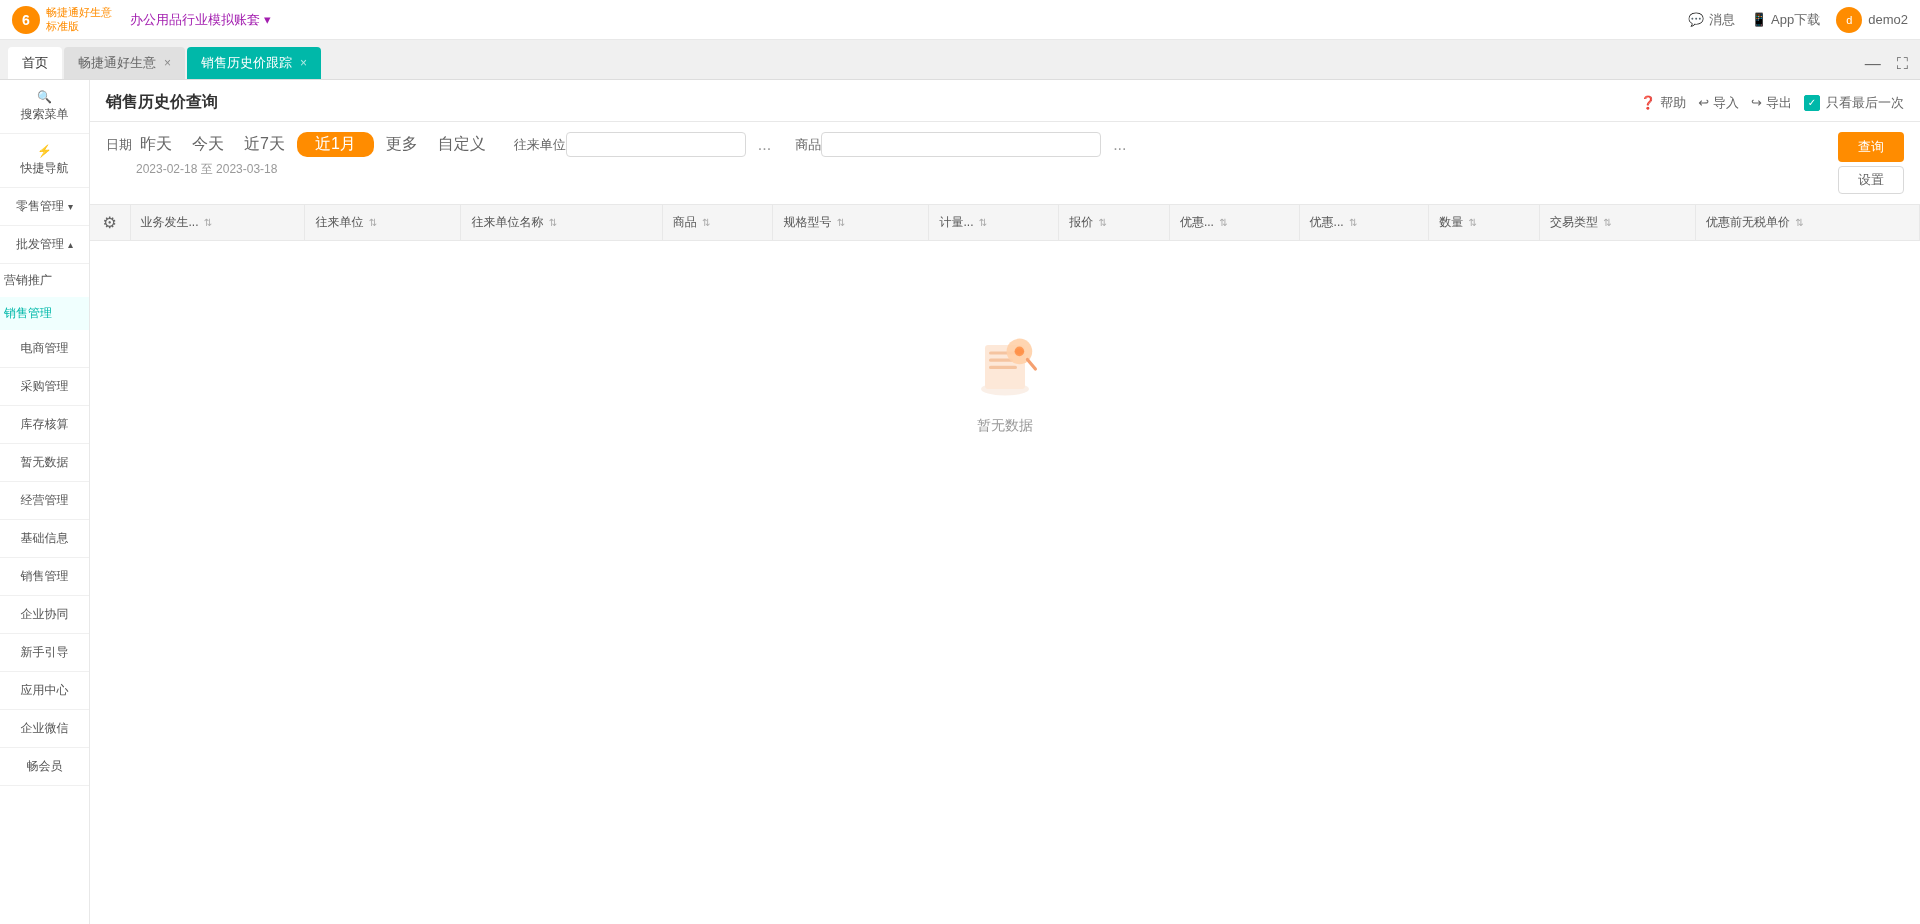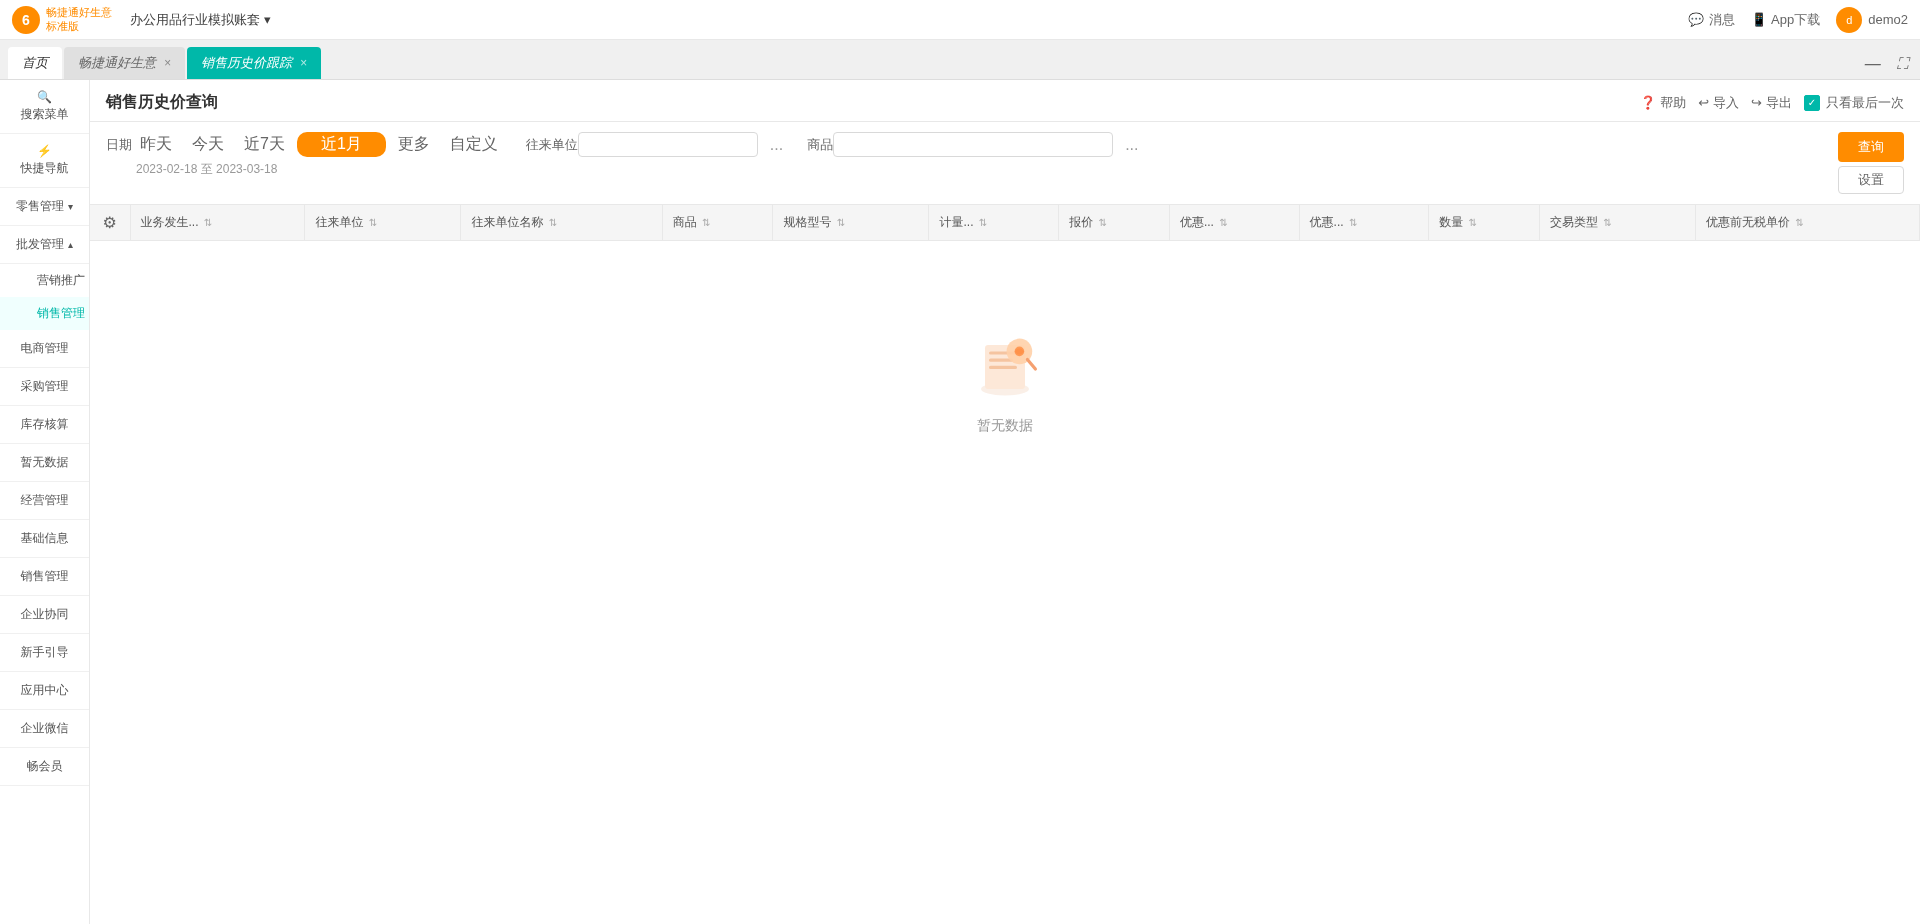--- a/index.html
+++ b/index.html
@@ -13,35 +13,34 @@
       align-items: center;
       justify-content: space-between;
       padding: 0 12px;
       border-bottom: 1px solid #e8e8e8;
       flex-shrink: 0;
     }
     .top-bar-left { display: flex; align-items: center; gap: 8px; }
     .logo-area { display: flex; align-items: center; gap: 6px; }
     .logo-icon { width: 28px; height: 28px; background: #ff8c00; border-radius: 50%; display: flex; align-items: center; justify-content: center; color: white; font-size: 14px; font-weight: bold; }
     .logo-text { font-size: 11px; color: #ff8c00; line-height: 1.2; }
-    .app-selector { display: flex; align-items: center; gap: 4px; font-size: 13px; color: #404040; cursor: pointer; margin-left: 10px; }
+    .app-selector { display: flex; align-items: center; gap: 4px; font-size: 13px; color: #a21caf; cursor: pointer; margin-left: 10px; }
     .top-bar-right { display: flex; align-items: center; gap: 16px; font-size: 13px; color: #666; }
     .top-bar-right span { cursor: pointer; display: flex; align-items: center; gap: 4px; }
     .avatar { width: 26px; height: 26px; border-radius: 50%; background: #ff8c00; display: flex; align-items: center; justify-content: center; color: white; font-size: 11px; }
 
     
     .tab-bar {
       height: 40px;
       background: #f0f0f0;
       display: flex;
       align-items: flex-end;
       padding: 0 8px;
       flex-shrink: 0;
       border-bottom: 1px solid #ddd;
-      font-style: italic;
     }
     .tab {
       height: 32px;
       padding: 0 14px;
       display: flex;
       align-items: center;
       gap: 6px;
       cursor: pointer;
       border-radius: 4px 4px 0 0;
       font-size: 13px;
@@ -99,21 +98,21 @@
       padding: 10px 6px;
       cursor: pointer;
       font-size: 12px;
       color: #555;
       border-bottom: 1px solid #f0f0f0;
       width: 100%;
     }
     .sidebar-sub-item {
       display: flex;
       align-items: center;
-      justify-content: flex-end;
+      justify-content: flex-start;
       padding: 8px 4px;
       cursor: pointer;
       font-size: 12px;
       color: #555;
       width: 100%;
       text-align: center;
     }
     .sidebar-sub-item.active { color: #00b8a9; background: #f0fffe; }
     .chevron { font-size: 10px; }
 
@@ -149,21 +148,21 @@
       display: flex;
       align-items: flex-start;
       gap: 20px;
       flex-wrap: wrap;
     }
     .filter-group { display: flex; align-items: flex-start; }
     .filter-label { font-size: 13px; color: #666; white-space: nowrap; padding-top: 4px; }
     .filter-date-group { display: flex; flex-direction: column; gap: 4px; }
     .date-tabs { display: flex; align-items: center; gap: 4px; }
     .date-tab { padding: 2px 8px; font-size: 16px; cursor: pointer; color: #666; border-radius: 2px; }
-    .date-tab.active { background: #ff8c00; color: white; border-radius: 10px; padding: 2px 24px; }
+    .date-tab.active { background: #ff8c00; color: white; border-radius: 10px; padding: 2px 18px; }
     .date-range { font-size: 12px; color: #999; padding-left: 4px; }
     .filter-input-group { display: flex; align-items: center; gap: 8px; }
     .filter-input {
       border: 1px solid #d9d9d9;
       border-radius: 4px;
       padding: 4px 8px;
       font-size: 13px;
       width: 180px;
       color: #333;
       outline: none;

